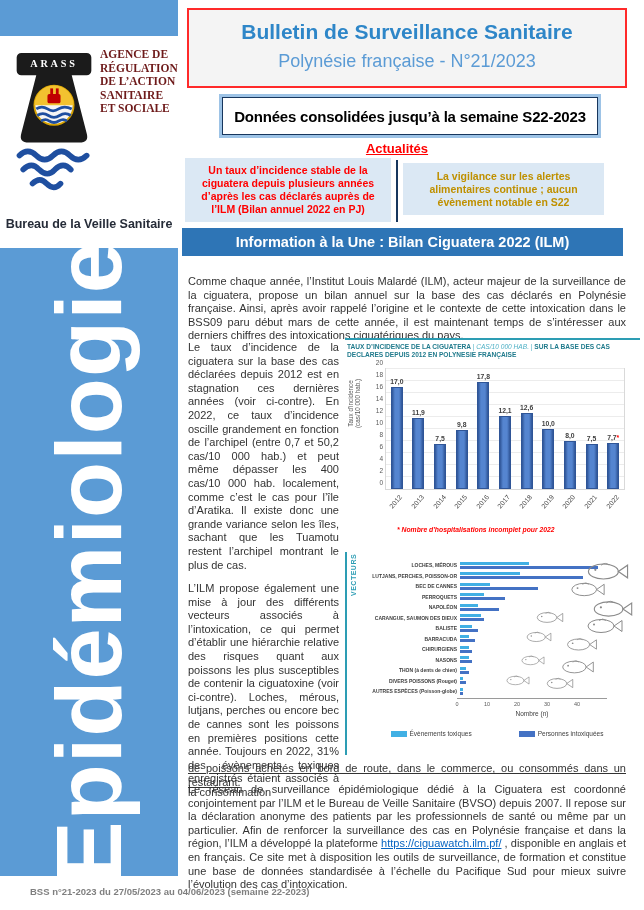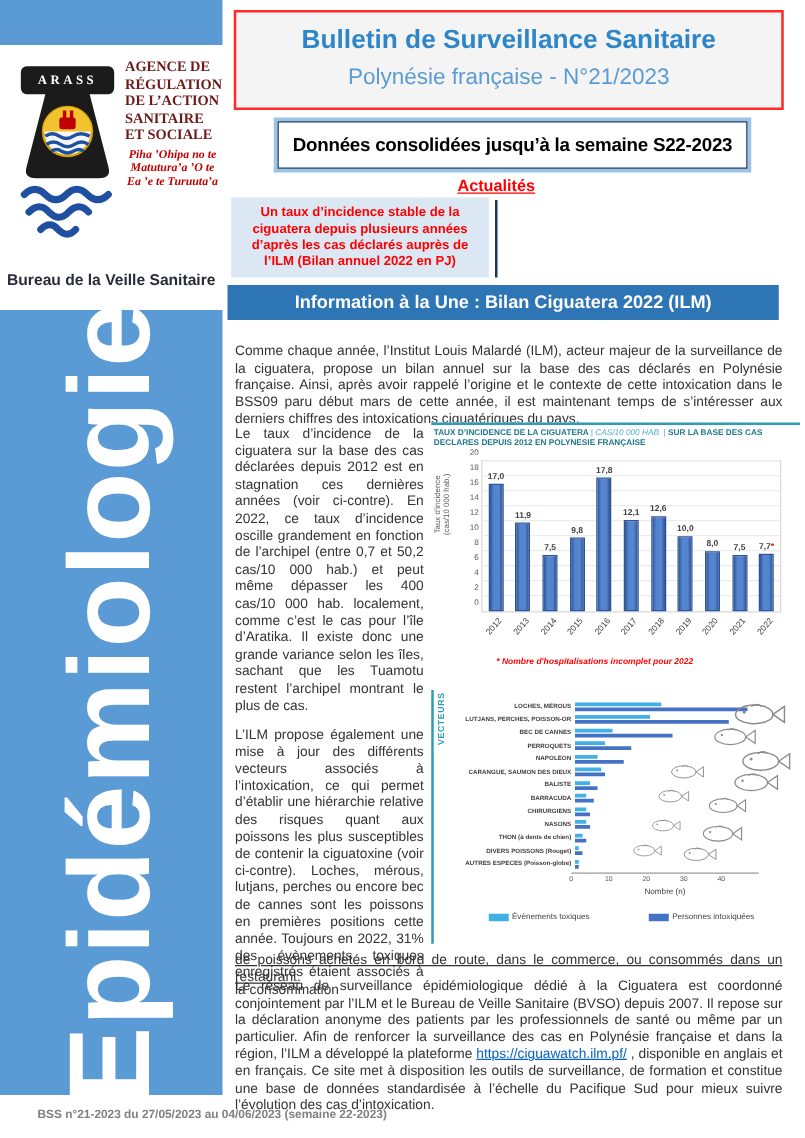--- a/index.html
+++ b/index.html
@@ -124,21 +124,20 @@
         <path d="M12,131 q9,-9 17,0 q9,9 17,0 q9,-9 17,0"></path>
         <path d="M22,146 q8,-8 15,0 q8,8 15,0"></path>
       </g>
     </svg>
     <div class="agency-text" data-interactable="false">
       <div>AGENCE DE</div>
       <div>RÉGULATION</div>
       <div>DE L’ACTION</div>
       <div>SANITAIRE</div>
       <div>ET SOCIALE</div>
-      <div class="agency-motto" data-interactable="false">Piha ’Ohipa no te Matutura’a ’O te Ea ’e te Turuuta’a</div>
     </div>
   </div>
 
   <div class="bureau" data-interactable="false">
     <div>Bureau de la Veille Sanitaire</div>
   </div>
 
   <div class="side-band" data-interactable="false">
     <span data-interactable="false">Epidémiologie</span>
   </div>
@@ -151,20 +150,23 @@
   <div class="data-box" data-interactable="false">
     <span>Données consolidées jusqu’à la semaine S22-2023</span>
   </div>
 
   <div class="actu-title" data-interactable="false">Actualités</div>
 
   <div class="actu-left" data-interactable="false">
     <span>Un taux d’incidence stable de la ciguatera depuis plusieurs années d’après les cas déclarés auprès de l’ILM (Bilan annuel 2022 en PJ)</span>
   </div>
   <div class="actu-divider" data-interactable="false"></div>
+  <div class="actu-right" data-interactable="false">
+    <span>La vigilance sur les alertes alimentaires continue ; aucun évènement notable en S22</span>
+  </div>
 
   <div class="section-bar" data-interactable="false">
     <span>Information à la Une : Bilan Ciguatera 2022 (ILM)</span>
   </div>
 
   <p class="para para1" data-interactable="false">Comme chaque année, l’Institut Louis Malardé (ILM), acteur majeur de la surveillance de la ciguatera, propose un bilan annuel sur la base des cas déclarés en Polynésie française. Ainsi, après avoir rappelé l’origine et le contexte de cette intoxication dans le BSS09 paru début mars de cette année, il est maintenant temps de s’intéresser aux derniers chiffres des intoxications ciguatériques du pays.</p>
 
   <div class="colL" data-interactable="false">
     <p class="para" data-interactable="false">Le taux d’incidence de la ciguatera sur la base des cas déclarées depuis 2012 est en stagnation ces dernières années (voir ci-contre). En 2022, ce taux d’incidence oscille grandement en fonction de l’archipel (entre 0,7 et 50,2 cas/10 000 hab.) et peut même dépasser les 400 cas/10 000 hab. localement, comme c’est le cas pour l’île d’Aratika. Il existe donc une grande variance selon les îles, sachant que les Tuamotu restent l’archipel montrant le plus de cas.</p>
     <p class="para" data-interactable="false">L’ILM propose également une mise à jour des différents vecteurs associés à l’intoxication, ce qui permet d’établir une hiérarchie relative des risques quant aux poissons les plus susceptibles de contenir la ciguatoxine (voir ci-contre). Loches, mérous, lutjans, perches ou encore bec de cannes sont les poissons en premières positions cette année. Toujours en 2022, 31% des évènements toxiques enregistrés étaient associés à la consommation</p>

